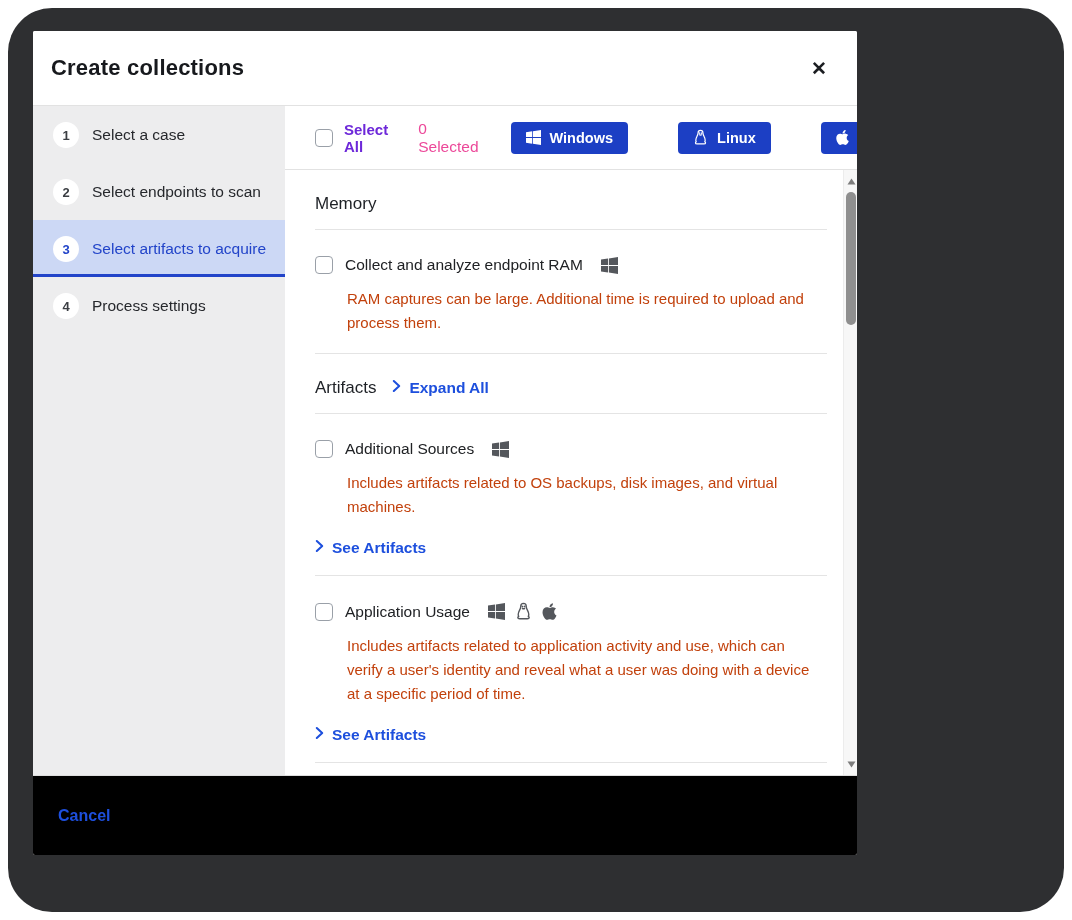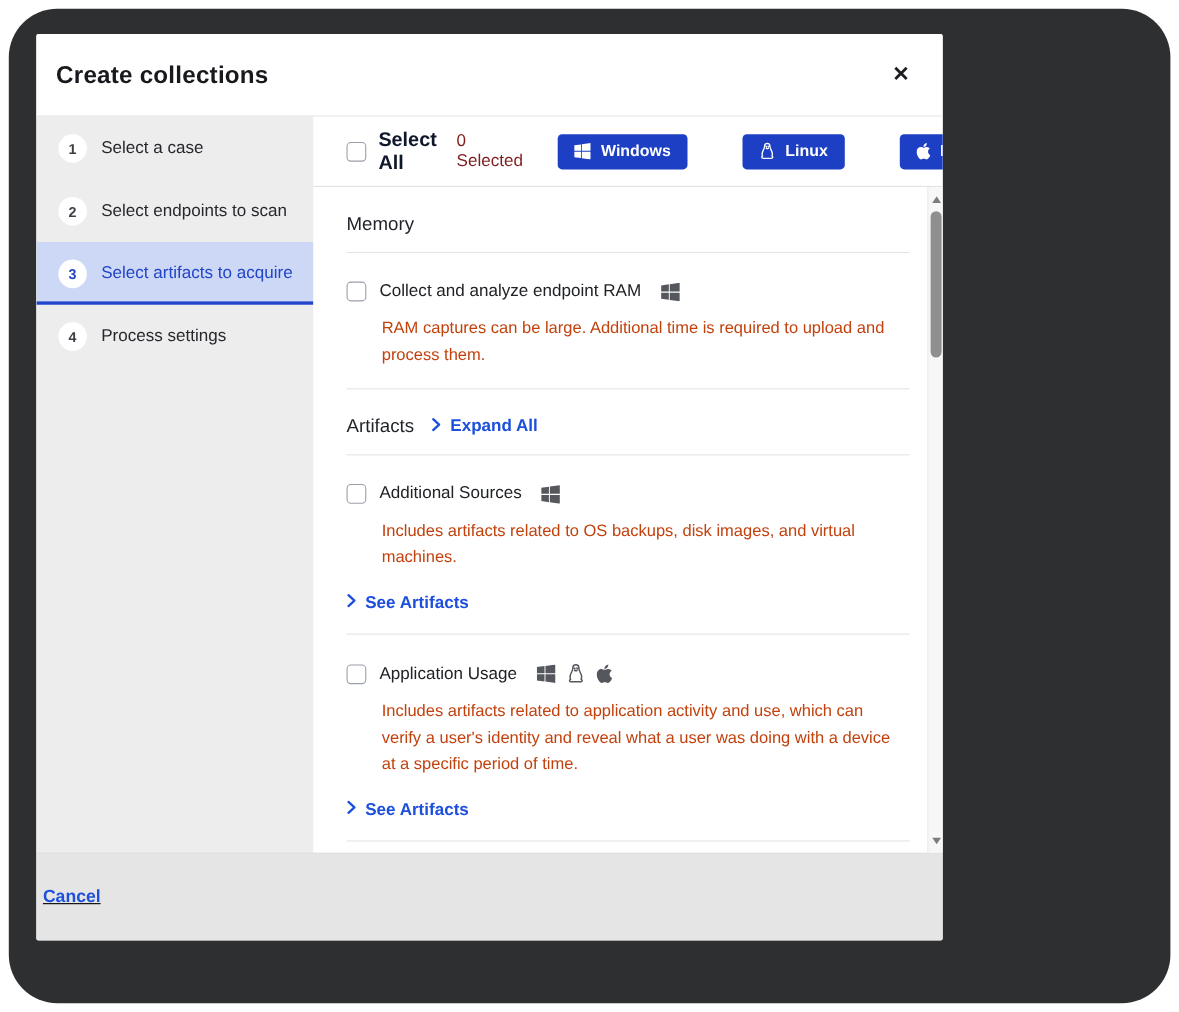--- a/index.html
+++ b/index.html
@@ -50,22 +50,22 @@
   .main { flex: 1 1 auto; display: flex; flex-direction: column; min-width: 0; position: relative; }
 
   .toolbar {
     height: 64px; flex: 0 0 64px; display: flex; align-items: center;
     padding: 0 20px 0 30px; border-bottom: 1px solid #e2e2e2; background: #fff;
   }
   .checkbox {
     width: 18px; height: 18px; border: 1.5px solid #9aa0a8; border-radius: 4px;
     background: #fff; flex: 0 0 18px; display: inline-block; cursor: pointer;
   }
-  .select-all-label { margin-left: 11px; font-size: 18px; font-weight: 700; color: #0f172a; cursor: pointer; }
-  .selected-count { margin-left: 18px; font-size: 15.5px; color: #7f1d1d; }
+  .select-all-label { margin-left: 11px; font-size: 15px; font-weight: 700; color: #6d28d9; cursor: pointer; }
+  .selected-count { margin-left: 30px; font-size: 15.5px; color: #ec4899; }
   .toolbar-right { margin-left: auto; display: flex; align-items: center; gap: 18px; }
   .os-btn {
     height: 32px; border: none; border-radius: 4px; background: #1c3fc4; color: #fff;
     display: inline-flex; align-items: center; gap: 9px; padding: 0 15px;
     font-size: 14.5px; font-weight: 700; font-family: "Liberation Sans", sans-serif; cursor: pointer; margin-left: 32px;
   }
   .os-btn svg { display: block; }
   .help-btn {
     width: 28px; height: 28px; border-radius: 50%; border: 1.6px solid #2d5be4; background: #fff;
     color: #1d4fdd; font-size: 14px; font-weight: 700; cursor: pointer;
@@ -108,21 +108,21 @@
   .scroll-arrow.down { bottom: 3px; }
   .scroll-arrow svg { display: block; }
   .scroll-thumb {
     position: absolute; left: 2px; top: 22px; width: 10px; height: 133px;
     background: #8f8f8f; border-radius: 6px; cursor: grab;
   }
 
   
   .modal-footer {
     height: 80px; flex: 0 0 80px; display: flex; align-items: center;
-    padding: 0 6px; border-top: 1px solid #dedede; background: #e5e5e5; text-decoration: underline;
+    padding: 0 25px; border-top: 1px solid #dedede; background: #000000;
   }
   .cancel-link { color: #1d4fdd; font-size: 16px; font-weight: 700; cursor: pointer; text-decoration: none; background: none; border: none; font-family: "Liberation Sans", sans-serif; }
   .footer-right { margin-left: auto; display: flex; align-items: center; }
   .step-indicator { font-size: 15.5px; color: #5f6368; margin-right: 35px; }
   .nav-btn {
     width: 47px; height: 47px; border: 2px solid #2d5be4; border-radius: 4px; background: #fff;
     color: #2d5be4; cursor: pointer; display: inline-flex; align-items: center; justify-content: center;
   }
   .nav-btn + .nav-btn { margin-left: 16px; }
   .create-btn {

